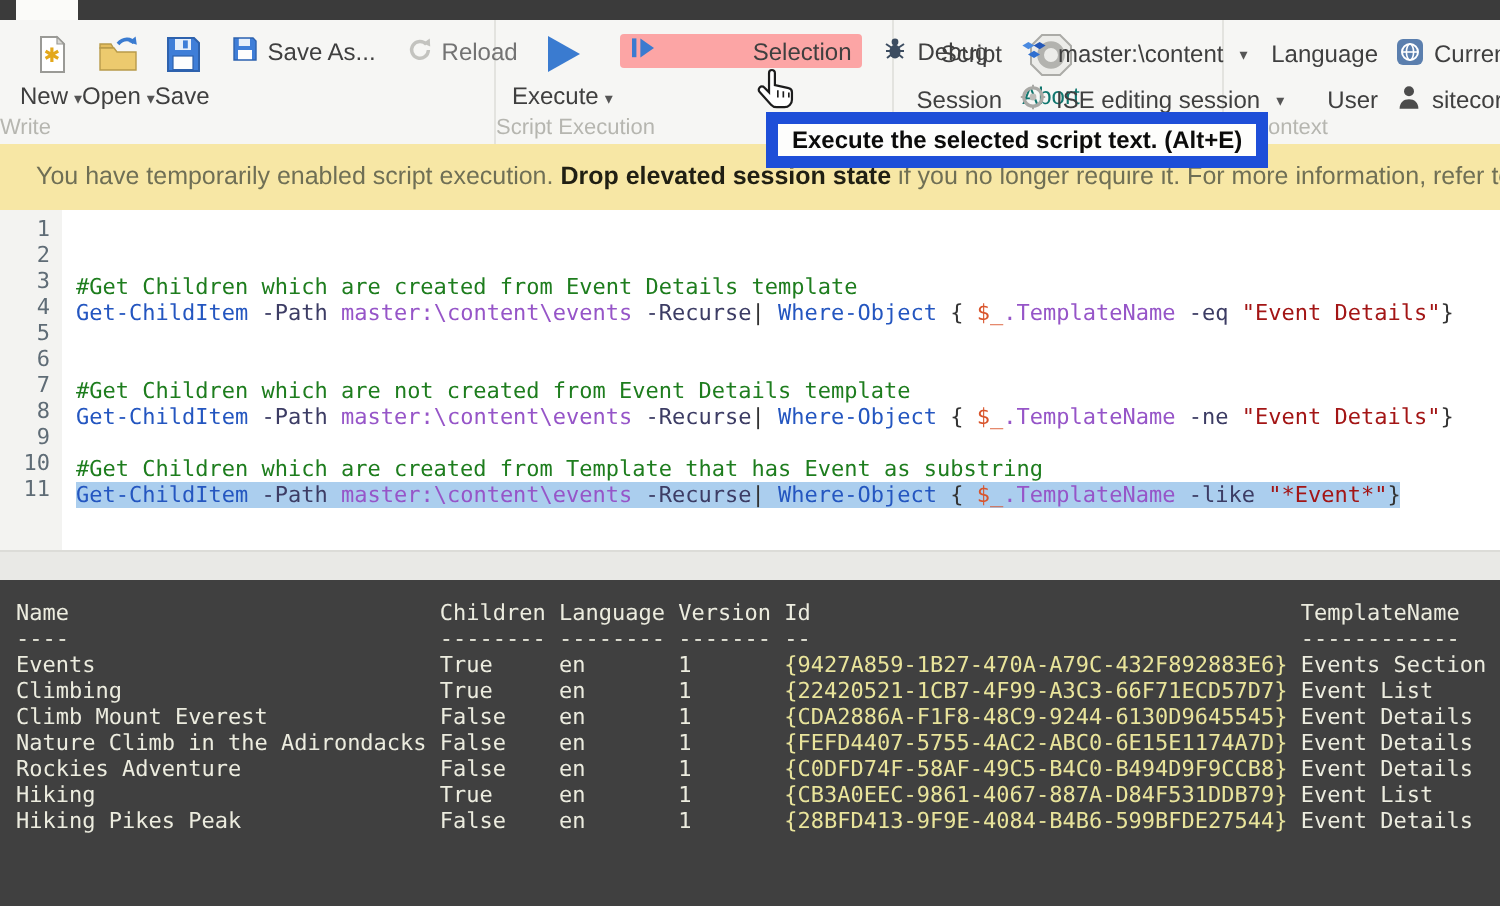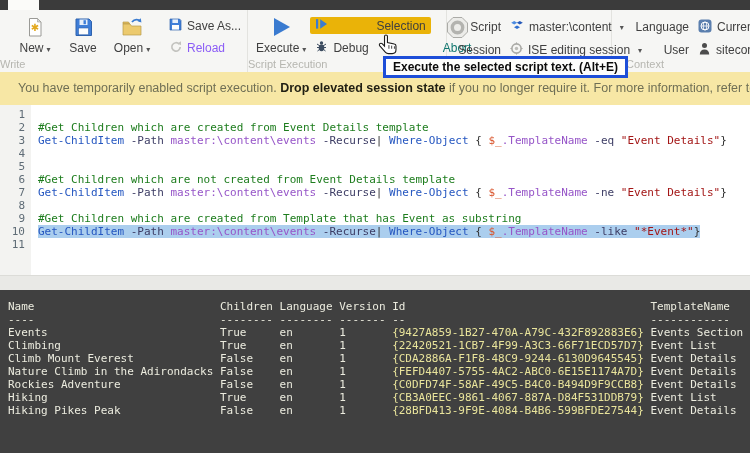--- a/index.html
+++ b/index.html
@@ -15,56 +15,56 @@
   .ribbon{position:absolute;left:0;top:10px;width:750px;height:62px;background:#f6f6f4;}
   .rgroup{position:absolute;top:0;height:62px;border-right:1px solid #e3e3df;}
   .rg-label{position:absolute;bottom:2px;left:0;right:0;text-align:left;font-size:11px;color:#b6b6b0;}
   .rg-body{position:absolute;top:4px;left:0;right:0;display:flex;align-items:flex-start;}
 
   .big-btn{display:flex;flex-direction:column;align-items:center;font-size:12px;color:#3f3f3f;cursor:default;}
   .bb-icon{height:26px;display:flex;align-items:center;justify-content:center;}
   .bb-label{margin-top:1px;white-space:nowrap;}
   .big-btn.disabled{color:#0f766e;}
 
-  .small-col{display:flex;flex-direction:column;gap:5px;margin-top:3px;text-align:center;}
+  .small-col{display:flex;flex-direction:row;gap:5px;margin-top:3px;text-align:center;}
   .small-btn{display:flex;align-items:center;gap:5px;font-size:12px;color:#3f3f3f;height:17px;white-space:nowrap;padding:0 5px;}
-  .small-btn.disabled{color:#8b5cf6;}
-  .small-btn.hovered{background:#eab308;border-radius:2px;gap:48px;}
+  .small-btn.disabled{color:#737373;}
+  .small-btn.hovered{background:#fca5a5;border-radius:2px;gap:48px;}
 
   .caret{font-size:8px;color:#555;margin-left:3px;}
 
   .ctx-row{display:flex;align-items:center;height:20px;margin-top:3px;font-size:12px;color:#3f3f3f;white-space:nowrap;}
   .ctx-label{text-align:right;margin-right:9px;}
   .ctx-val{display:flex;align-items:center;gap:5px;}
 
   
   .notice{position:absolute;left:0;top:72px;width:750px;height:33px;background:#f7e7a5;
           font-size:12.5px;line-height:33px;padding-left:18px;color:#6f6f55;white-space:nowrap;overflow:hidden;}
   .notice b{color:#20201498;color:#201f13;font-weight:700;}
 
   
   .editor{position:absolute;left:0;top:105px;width:750px;height:170px;background:#fff;}
   .gutter{position:absolute;left:0;top:0;width:31px;height:170px;background:#f3f3f1;padding-top:3px;}
   .gutter-num{height:13px;line-height:13px;font:11px "DejaVu Sans Mono",monospace;color:#5f6c76;text-align:right;padding-right:6px;}
-  .code{position:absolute;left:31px;top:0;right:0;height:170px;padding-top:3px;overflow:hidden;}
+  .code{position:absolute;left:31px;top:0;right:0;height:170px;padding-top:19px;overflow:hidden;}
   .code-line{height:13px;line-height:13px;font:11px "DejaVu Sans Mono",monospace;white-space:pre;padding-left:7px;color:#333;}
   .sel{background:#abceee;}
   .tok-cmt{color:#1e7d1e}.tok-cmd{color:#2456c0}.tok-prm{color:#3c3c64}
   .tok-pth{color:#9655c8}.tok-vr{color:#d9542b}.tok-str{color:#a31515}.tok-pln{color:#333}
 
   
   .splitter{position:absolute;left:0;top:275px;width:750px;height:15px;background:#e9e9e6;border-top:1px solid #dcdcd8;}
 
   
   .console{position:absolute;left:0;top:290px;width:750px;height:163px;background:#404040;padding:10px 0 0 8px;overflow:hidden;}
   .con-line{height:13px;line-height:13px;font:11px "DejaVu Sans Mono",monospace;white-space:pre;color:#ececdf;}
   .con-id{color:#e9e49b;}
 
   
-  .tooltip{position:absolute;left:383px;top:56px;background:#fdfdfc;border:3px solid #1d4ed8;
+  .tooltip{position:absolute;left:383px;top:56px;background:#fdfdfc;border:6px solid #1d4ed8;
            padding:1px 7px;font-size:12px;font-weight:600;color:#0b0b0b;white-space:nowrap;z-index:50;}
   .cursor{position:absolute;left:377px;top:33px;width:22px;height:26px;z-index:60;}
 </style>
 </head>
 <body>
 
 <div class="screen">
 
   <div class="titlebar">
     <div class="tab"></div>
@@ -76,42 +76,42 @@
       <div class="rg-body" style="padding-left:10px;">
         <div class="big-btn" style="width:50px;">
           <span class="bb-icon">
             <svg width="20" height="21" viewBox="0 0 20 21">
               <path d="M4.5 1.5 h8 l3.5 3.5 v14 h-11.5 z" fill="#fff" stroke="#9a9a96"></path>
               <path d="M12.5 1.5 l3.5 3.5 h-3.5 z" fill="#d9d9d5" stroke="#9a9a96" stroke-width=".6"></path>
               <text x="10" y="14" font-size="10" fill="#e3a81c" text-anchor="middle">✱</text>
             </svg>
           </span>
           <span class="bb-label"><span>New</span><span class="caret">▾</span></span>
+        </div>
+        <div class="big-btn" style="width:52px;">
+          <span class="bb-icon">
+            <svg width="22" height="21" viewBox="0 0 22 21">
+              <path d="M2 7 v-2 h5.5 l1.2 2 z" fill="#e4bd5e" stroke="#b89b4a" stroke-width=".7"></path>
+              <path d="M2 7 h7 l1.5 2 H20 v9 H2 z" fill="#ecca6e" stroke="#b89b4a" stroke-width=".7"></path>
+              <path d="M11 5 c2.5-3 6.5-3 8 -.5" fill="none" stroke="#3a7bd0" stroke-width="1.8"></path>
+              <path d="M19.8 1.2 l.6 4.2 -4 -1.4 z" fill="#3a7bd0"></path>
+            </svg>
+          </span>
+          <span class="bb-label"><span>Open</span><span class="caret">▾</span></span>
         </div>
         <div class="big-btn" style="width:46px;">
           <span class="bb-icon">
             <svg width="19" height="20" viewBox="0 0 19 20">
               <path d="M2 2 h13 l2.5 2.5 v14 H2 z" fill="#3f7ed8" stroke="#2e62ad"></path>
               <rect x="5.5" y="2.5" width="8" height="5.5" fill="#e7effa"></rect>
               <rect x="9.5" y="3.2" width="2.4" height="4" fill="#3f7ed8"></rect>
               <rect x="4.5" y="11" width="10" height="6.8" fill="#fdfdfd" stroke="#2e62ad" stroke-width=".6"></rect>
             </svg>
           </span>
           <span class="bb-label">Save</span>
-        </div>
-        <div class="big-btn" style="width:52px;">
-          <span class="bb-icon">
-            <svg width="22" height="21" viewBox="0 0 22 21">
-              <path d="M2 7 v-2 h5.5 l1.2 2 z" fill="#e4bd5e" stroke="#b89b4a" stroke-width=".7"></path>
-              <path d="M2 7 h7 l1.5 2 H20 v9 H2 z" fill="#ecca6e" stroke="#b89b4a" stroke-width=".7"></path>
-              <path d="M11 5 c2.5-3 6.5-3 8 -.5" fill="none" stroke="#3a7bd0" stroke-width="1.8"></path>
-              <path d="M19.8 1.2 l.6 4.2 -4 -1.4 z" fill="#3a7bd0"></path>
-            </svg>
-          </span>
-          <span class="bb-label"><span>Open</span><span class="caret">▾</span></span>
         </div>
         <div class="small-col" style="margin-left:6px;">
           <div class="small-btn">
             <span>
               <svg width="13" height="13" viewBox="0 0 13 13">
                 <path d="M1 1 h9.5 l1.5 1.5 v9.5 H1 z" fill="#3f7ed8" stroke="#2e62ad" stroke-width=".7"></path>
                 <rect x="3.4" y="1.4" width="5.6" height="3.6" fill="#e7effa"></rect>
                 <rect x="3" y="7" width="7" height="4.6" fill="#fdfdfd"></rect>
               </svg>
             </span>

